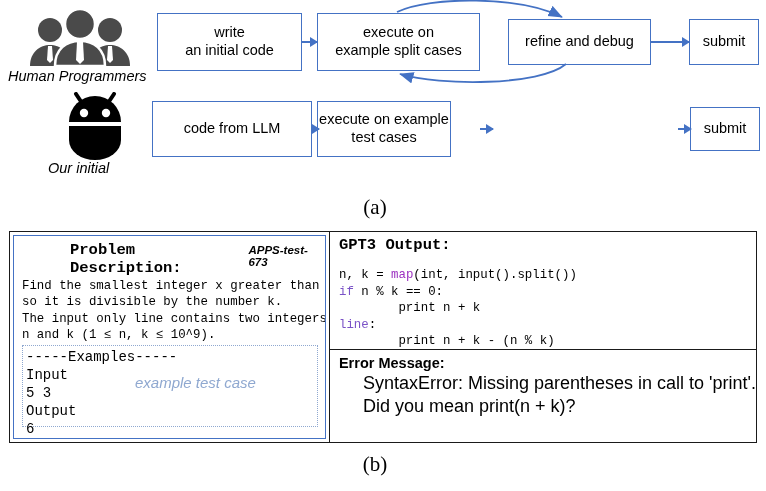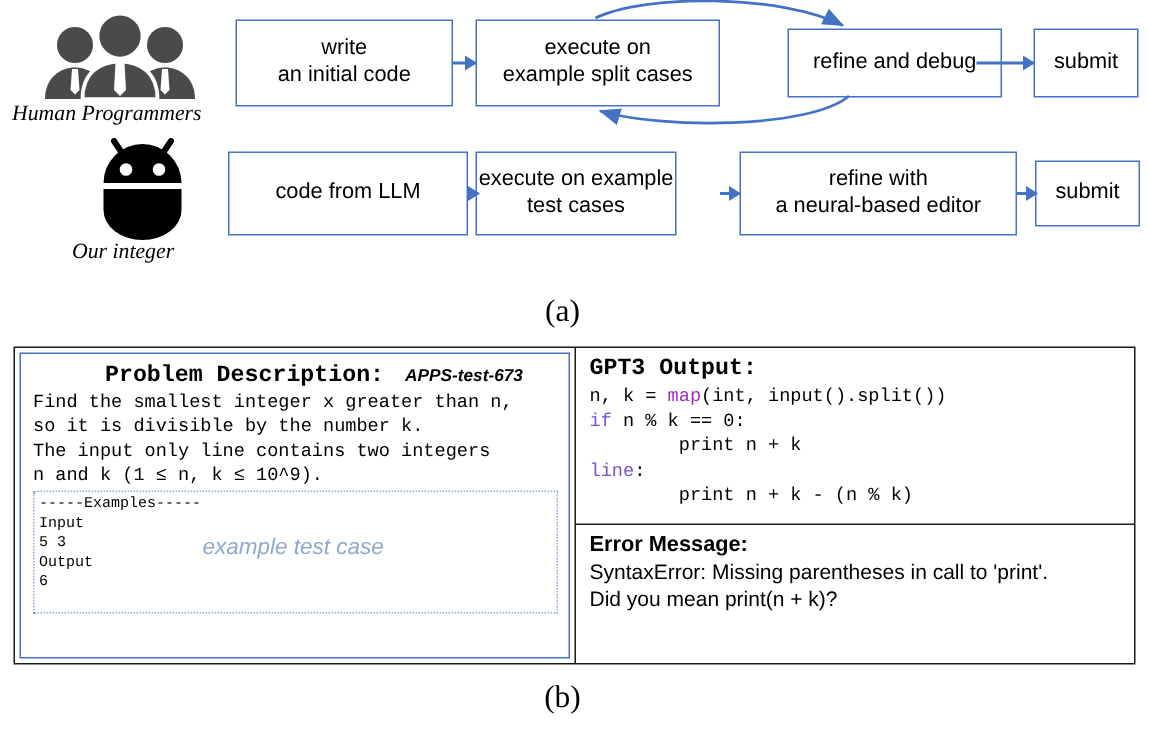--- a/index.html
+++ b/index.html
@@ -50,21 +50,21 @@
   .caption {
     position: absolute;
     font-family: "Liberation Serif", serif;
     font-size: 21px;
     color: #000;
     text-align: center;
   }
 
   .role-label {
     position: absolute;
-    font-family: Liberation Serif, serif;
+    font-family: Liberation Sans, sans-serif;
     font-style: italic;
     font-size: 14.5px;
     color: #000;
     white-space: nowrap;
   }
 
   
   .people-icon { position: absolute; }
   
   .android-icon { position: absolute; }
@@ -120,21 +120,21 @@
     color: #000;
     white-space: pre;
   }
   #example-box {
     position: relative;
     margin-top: 1px;
     border: 1.5px dotted #8FA8D0;
     padding: 2px 4px 3px 3px;
     height: 82px;
   }
-  #example-box .prob-body { font-size: 10px; line-height: 1.30; }
+  #example-box .prob-body { font-size: 14px; line-height: 1.30; }
   .example-label {
     position: absolute;
     left: 112px; top: 28px;
     font-family: "Liberation Sans", sans-serif;
     font-style: italic;
     font-size: 15px;
     color: #8FA8D0;
     white-space: nowrap;
   }
 
@@ -142,21 +142,21 @@
   #gpt-sec {
     padding: 4px 0 3px 9px;
     border-bottom: 1.6px solid #1a1a1a;
     height: 118px;
   }
   .sec-head-mono {
     font-family: "Liberation Mono", monospace;
     font-weight: bold;
     font-size: 15.5px;
     color: #000;
-    margin-bottom: 2px;
+    margin-bottom: 13px;
   }
   .code {
     font-family: "Liberation Mono", monospace;
     font-size: 12.4px;
     line-height: 1.33;
     color: #000;
     white-space: pre;
   }
   .kw { color: #7A52C7; text-align: right; }
   .fn { color: #9B30C0; text-align: center; }
@@ -164,24 +164,25 @@
   #err-sec { padding: 5px 0 3px 9px; }
   .sec-head-sans {
     font-family: "Liberation Sans", sans-serif;
     font-weight: bold;
     font-size: 14.5px;
     color: #000;
     margin-bottom: 1px;
   }
   .err-line {
     font-family: "Liberation Sans", sans-serif;
-    font-size: 14px;
+    font-size: 18px;
     line-height: 1.30;
     color: #000;
     white-space: pre;
+    margin-left: 24px;
   }
 </style>
 </head>
 <body>
 
 <div id="panel-a">
 
   <svg class="people-icon" style="left:22px; top:8px;" width="116" height="60" viewBox="0 0 116 60">
 
     <circle cx="28" cy="22" r="12" fill="#4a4a4a"></circle>
@@ -202,37 +203,37 @@
 
     <line x1="16" y1="2" x2="24" y2="14" stroke="#000" stroke-width="4" stroke-linecap="round"></line>
     <line x1="54" y1="2" x2="46" y2="14" stroke="#000" stroke-width="4" stroke-linecap="round"></line>
 
     <path d="M9 30 A26 26 0 0 1 61 30 Z" fill="#000"></path>
     <circle cx="24" cy="21" r="4.2" fill="#ffffff"></circle>
     <circle cx="46" cy="21" r="4.2" fill="#ffffff"></circle>
 
     <path d="M9 34 L61 34 L61 48 A26 20 0 0 1 9 48 Z" fill="#000"></path>
   </svg>
-  <div class="role-label" style="left:48px; top:160px;">Our integer</div>
+  <div class="role-label" style="left:48px; top:160px;">Our initial</div>
 
   <div class="flow-box" style="left:157px; top:13px; width:145px; height:58px;">
     <div>
       <span>write</span>
       <span>an initial code</span>
     </div>
   </div>
 
   <div class="flow-box" style="left:317px; top:13px; width:163px; height:58px;">
     <div>
       <span>execute on</span>
       <span>example split cases</span>
     </div>
   </div>
 
-  <div class="flow-box" style="left:508px; top:19px; width:143px; height:46px;margin-left:17px;">
+  <div class="flow-box" style="left:508px; top:19px; width:143px; height:46px;">
     <div>
       <span>refine and debug</span>
     </div>
   </div>
 
   <div class="flow-box" style="left:689px; top:19px; width:70px; height:46px;">
     <div>
       <span>submit</span>
     </div>
   </div>
@@ -258,26 +259,20 @@
     </div>
   </div>
 
   <div class="flow-box" style="left:317px; top:101px; width:134px; height:56px;">
     <div>
       <span>execute on example</span>
       <span>test cases</span>
     </div>
   </div>
 
-  <div class="flow-box" style="left:493px; top:101px; width:185px; height:56px;">
-    <div>
-      <span>refine with</span>
-      <span>a neural-based editor</span>
-    </div>
-  </div>
 
   <div class="flow-box" style="left:690px; top:107px; width:70px; height:44px;">
     <div>
       <span>submit</span>
     </div>
   </div>
 
   <div class="arrow" style="left:312px; top:128px; width:7px;"></div>
   <div class="arrow" style="left:480px; top:128px; width:13px;"></div>
   <div class="arrow" style="left:678px; top:128px; width:13px;"></div>

